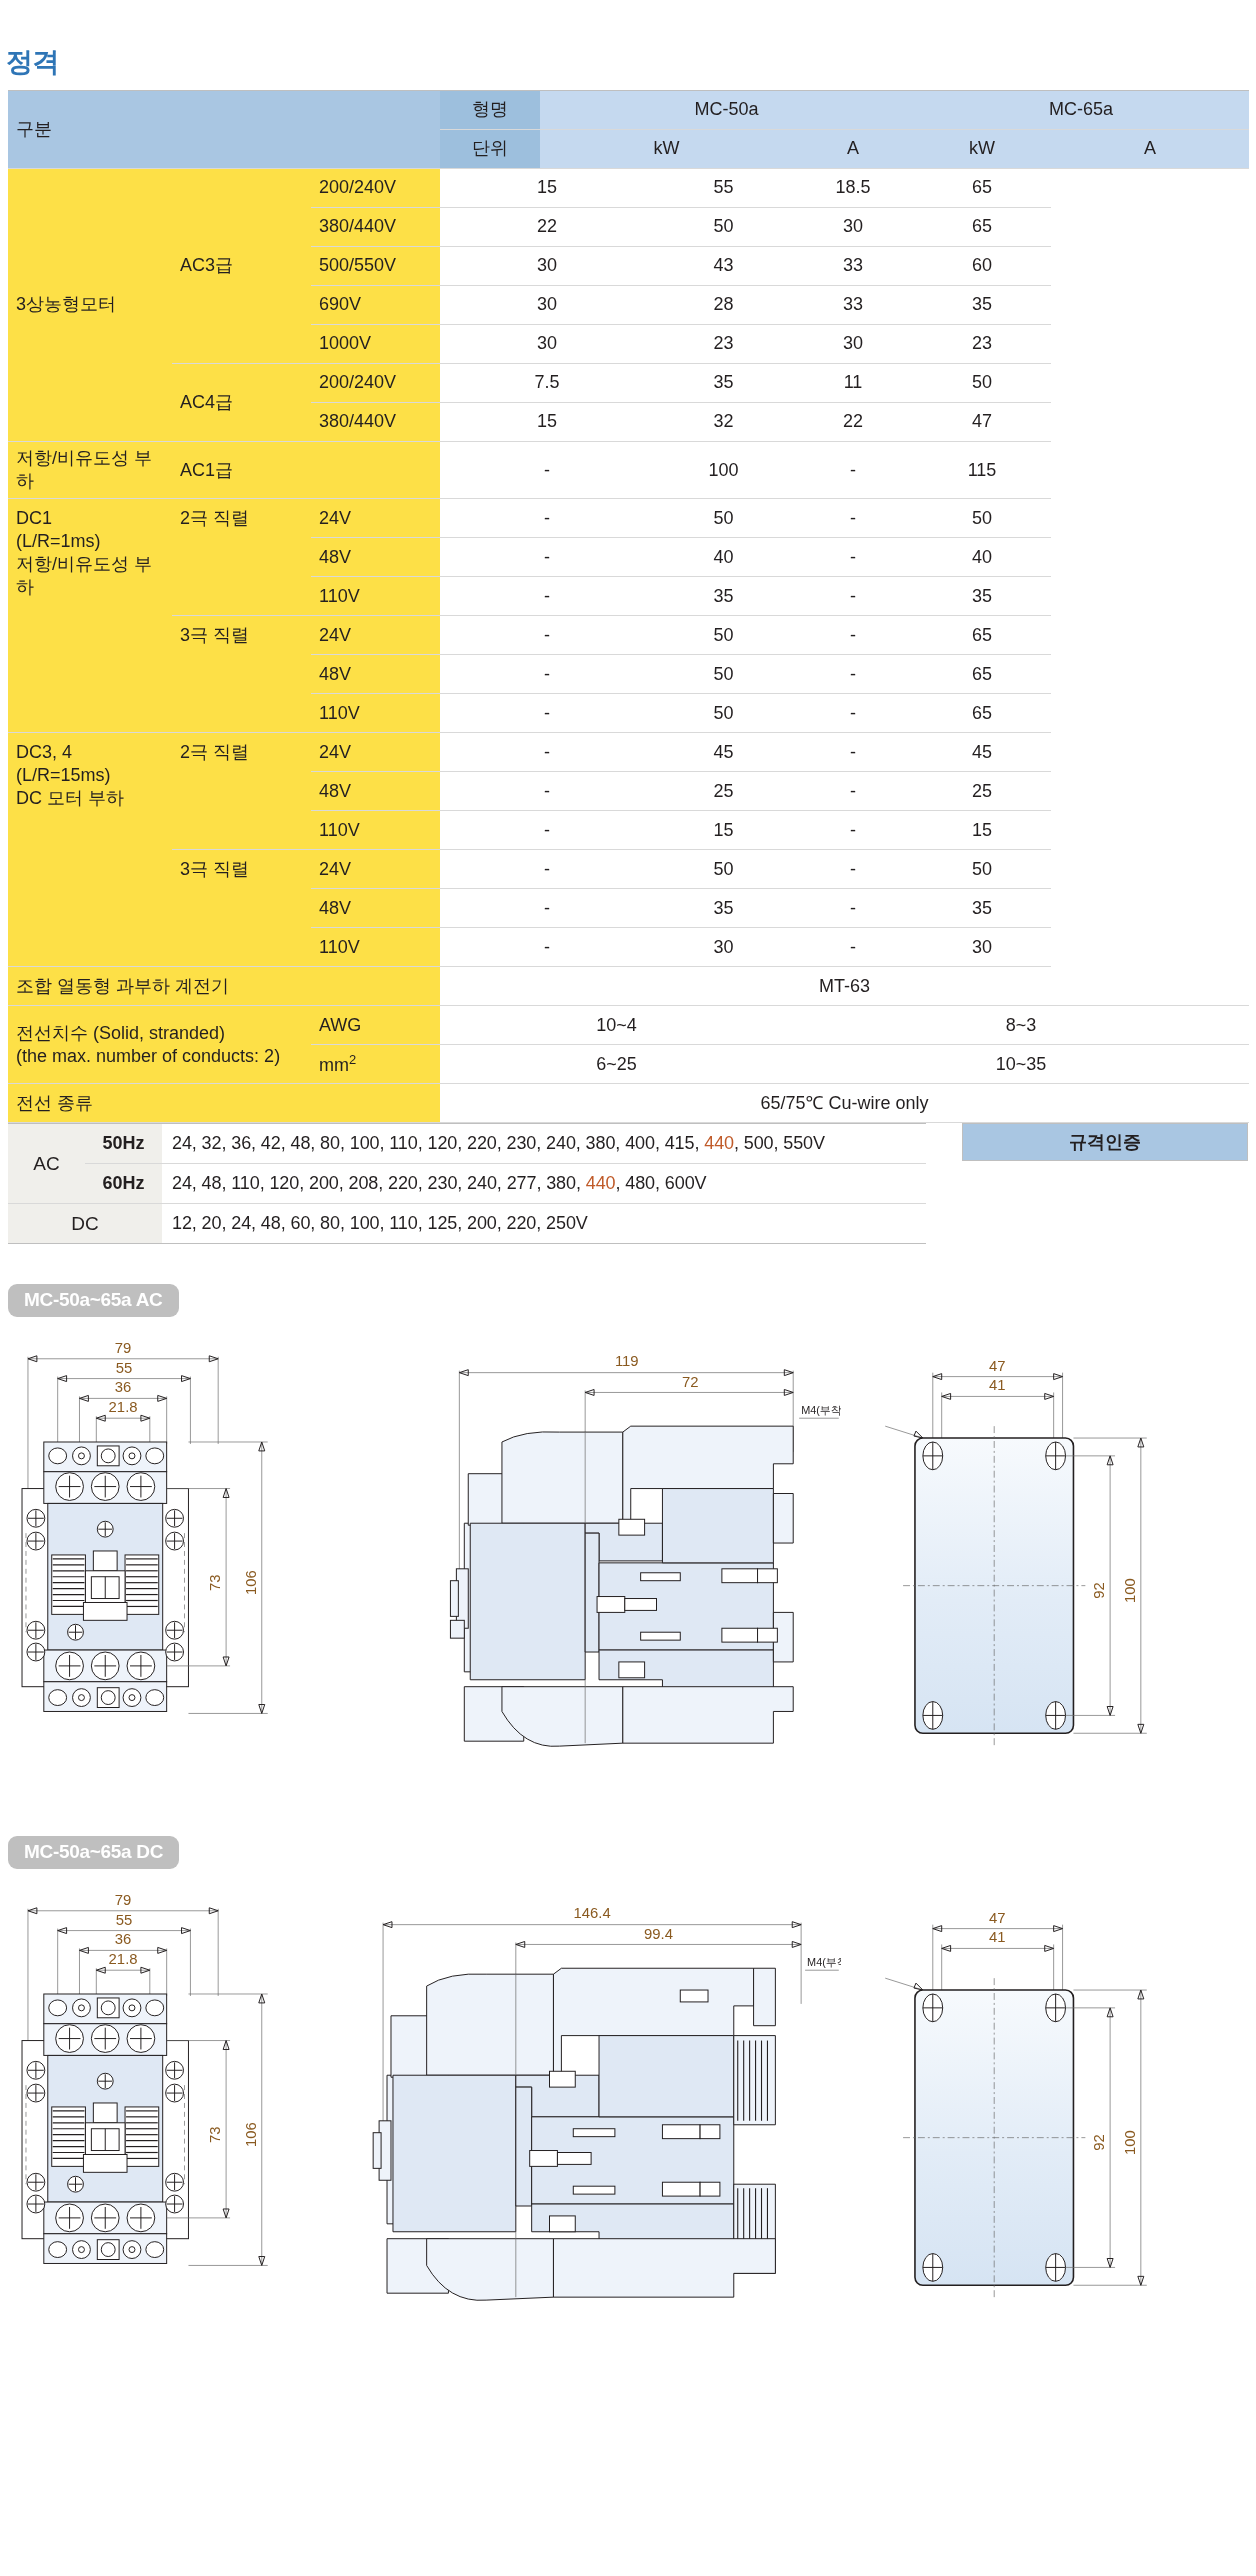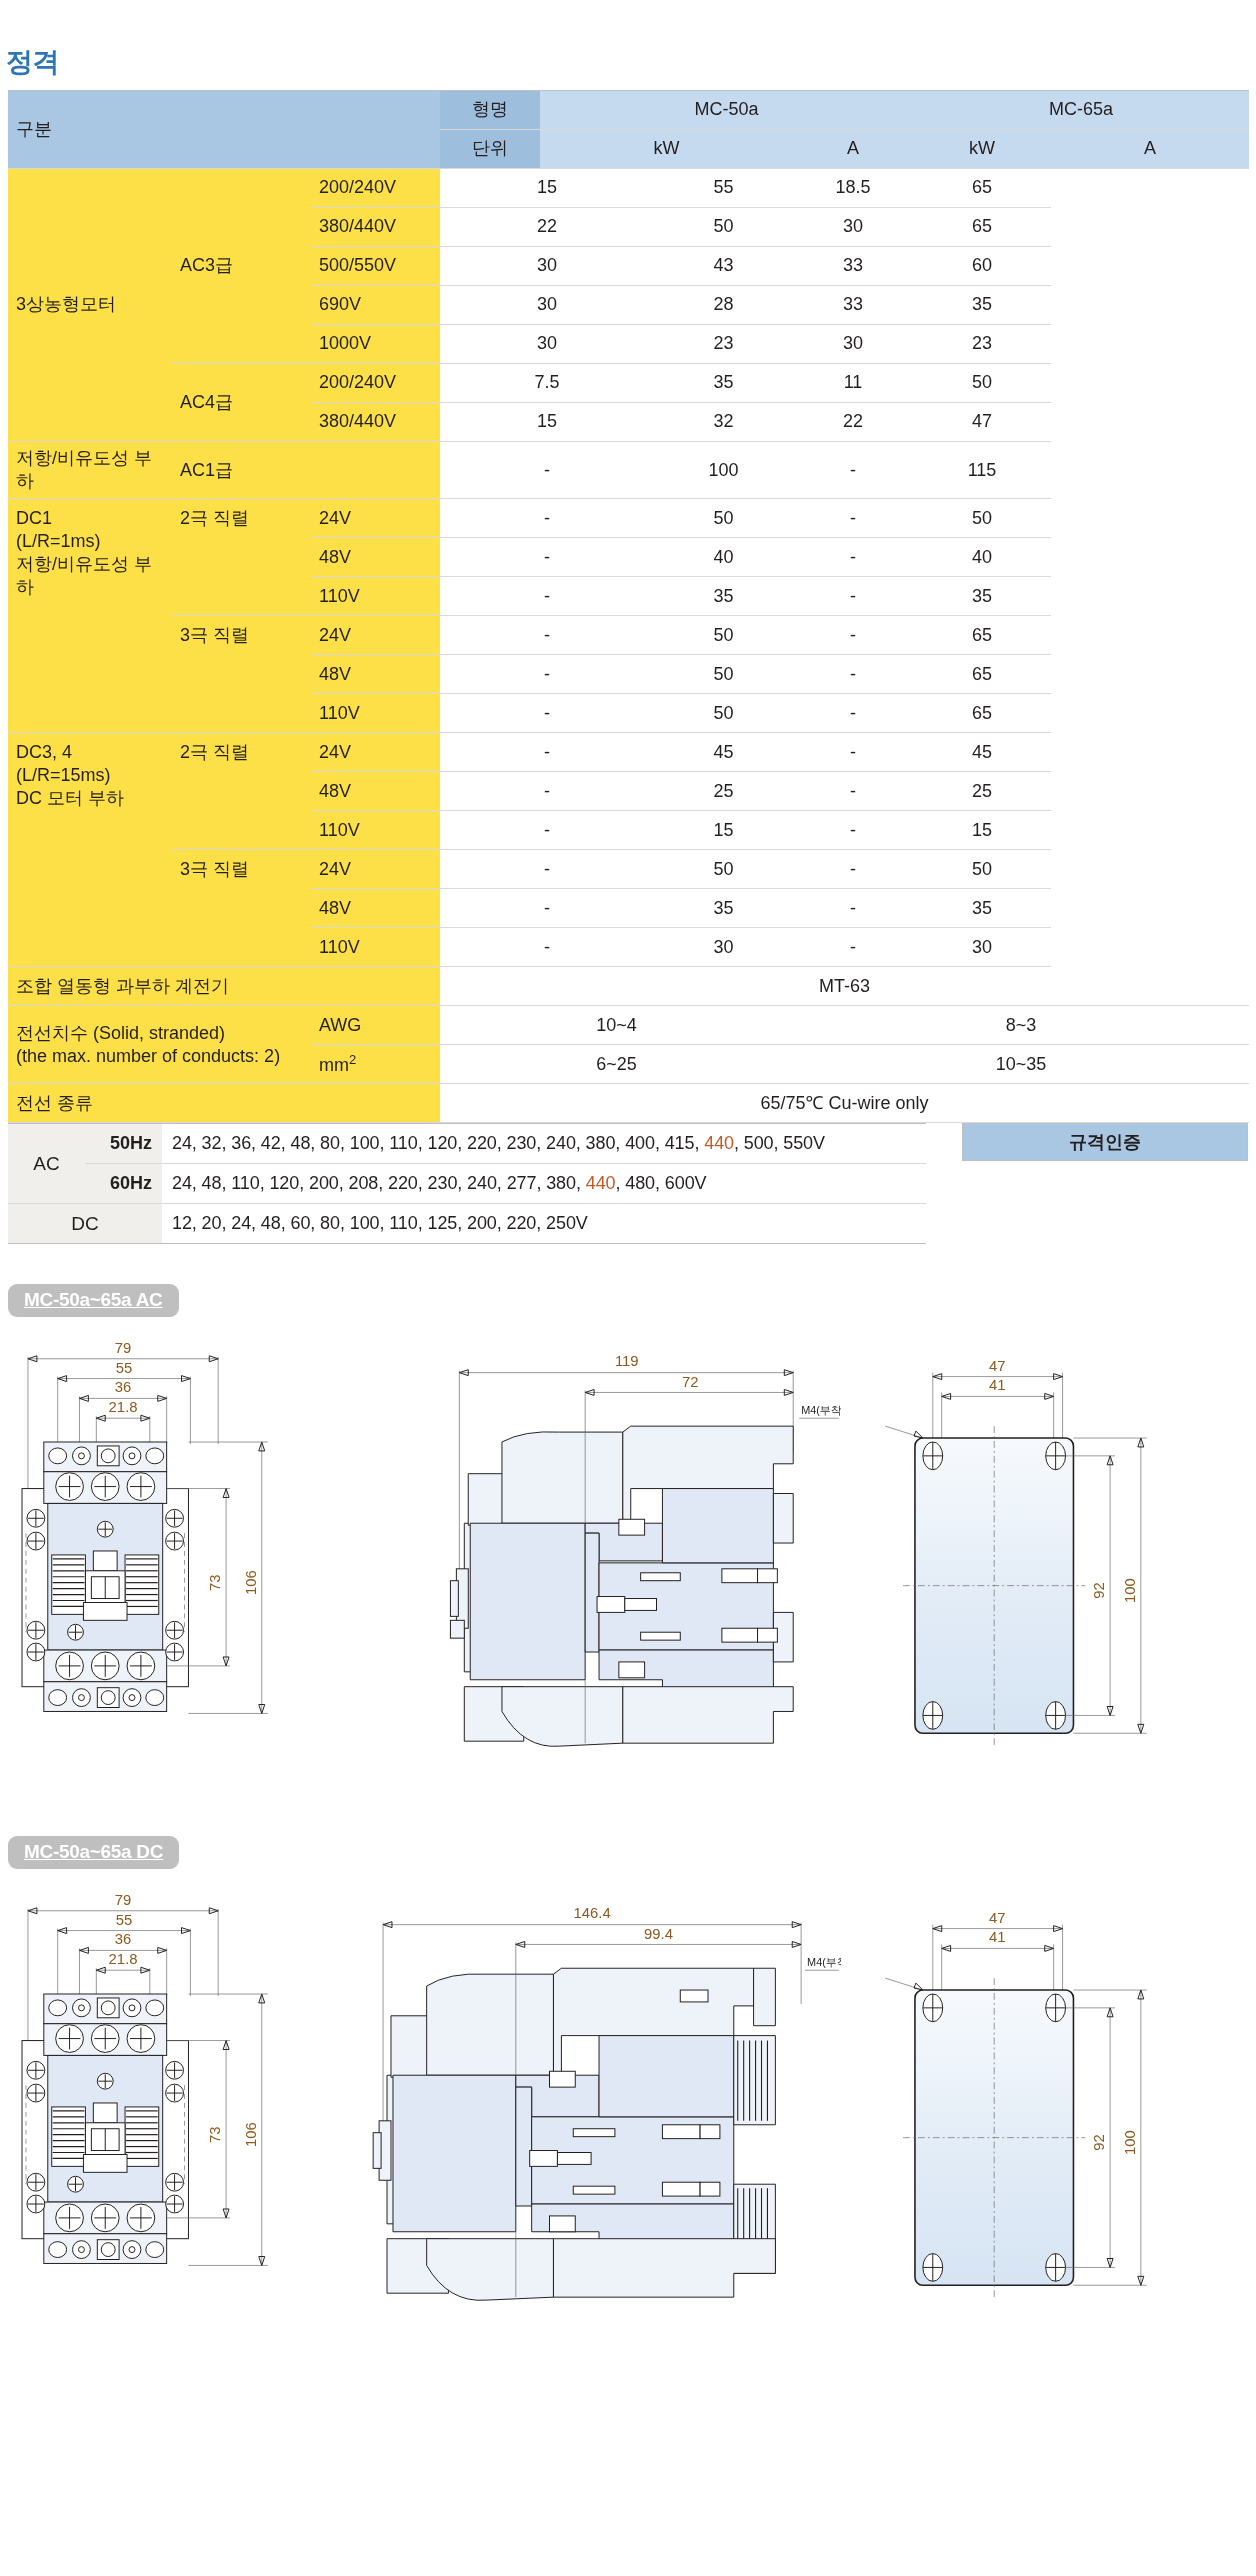--- a/index.html
+++ b/index.html
@@ -63,21 +63,21 @@
     border-top:1px solid #bfbfbf;
   }
   table.cv td {
     border-bottom:1px solid #d9d9d9;
     padding:6px 10px;
     height:40px;
     vertical-align:middle;
   }
   table.cv tr:last-child td { border-bottom:1px solid #bfbfbf; }
   .cv-lbl { background:#f0efeb; text-align:center; font-size:19px; }
-  .cv-freq { background:#f0efeb; text-align:right; font-weight:bold; font-size:18px; }
+  .cv-freq { background:#f0efeb; text-align:center; font-weight:bold; font-size:18px; }
   .cv-val { background:#ffffff; text-align:left; letter-spacing:-0.1px; }
   .hl { color:#c05b2a; }
 
   table.cert {
     border-collapse:collapse;
     width:294px;
     table-layout:fixed;
     font-size:18px;
     border:1px solid #bfbfbf;
   }
@@ -97,21 +97,20 @@
   .draw-sec { margin-top:40px; padding:0 8px; }
   .badge {
     display:inline-block;
     background:#bfbfbf;
     color:#ffffff;
     font-weight:bold;
     font-size:19px;
     border-radius:9px;
     padding:5px 16px 6px 16px;
     letter-spacing:-0.3px;
-    text-decoration:underline;
   }
   .views { position:relative; height:471px; margin-top:18px; }
   .view { position:absolute; top:0; }
   .v-front { left:12px;   width:327px; }
   .v-side  { left:357px; width:476px; }
   .v-plate { left:873px; width:377px; }
   .view svg { display:block; }
   .dimtxt-o { font-family:"Liberation Sans", sans-serif; font-size:15px; fill:#8a5a20; }
   .notetxt { font-family:"Liberation Sans", sans-serif; font-size:11px; fill:#231f20; }
   .ln  { stroke:#231f20; stroke-width:1; fill:none; }

